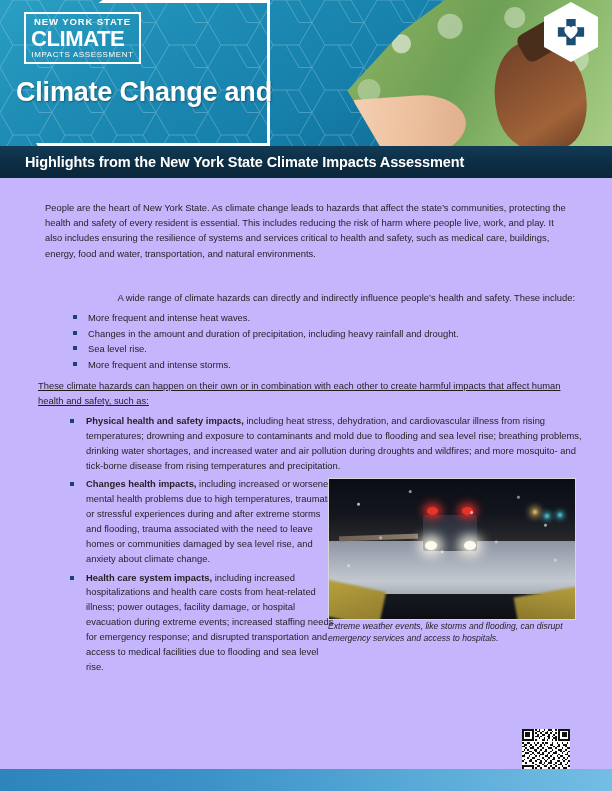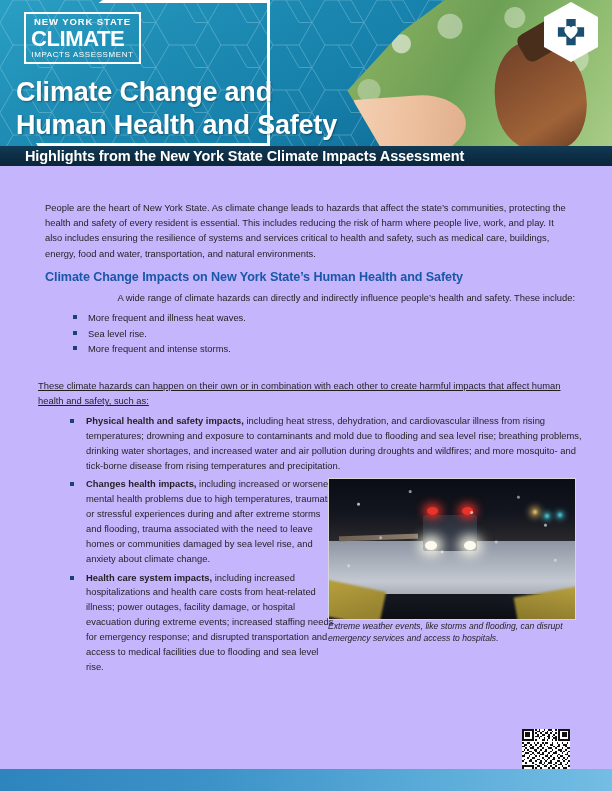--- a/index.html
+++ b/index.html
@@ -147,21 +147,21 @@
     text-shadow: 1px 1px 2px rgba(0,0,0,0.35);
     margin: 8px;
     max-width: 360px;
   }
   .title-line { display: block; }
 
   
   .subtitle-band {
     position: absolute;
     left: 0; top: 146px;
-    width: 612px; height: 20px;
+    width: 612px; height: 32px;
     background: linear-gradient(180deg, #123a55 0%, #0d2e45 50%, #0a2639 100%);
     display: flex;
     align-items: center;
   }
   .subtitle-text {
     color: #ffffff;
     font-size: 14.5px;
     font-weight: bold;
     margin-left: 25px;
     letter-spacing: -0.1px;
@@ -430,39 +430,37 @@
     </div>
 
     <div class="logo-box">
       <div class="logo-top">NEW YORK STATE</div>
       <div class="logo-mid">CLIMATE</div>
       <div class="logo-bot">IMPACTS ASSESSMENT</div>
     </div>
 
     <h1 class="title">
       <span class="title-line">Climate Change and</span>
-      <span class="title-line">Human Health and Safety</span>
     </h1>
   </div>
 
   <div class="subtitle-band">
     <span class="subtitle-text">Highlights from the New York State Climate Impacts Assessment</span>
   </div>
 
   <div class="body-area">
 
     <p class="para intro">People are the heart of New York State. As climate change leads to hazards that affect the state’s communities, protecting the health and safety of every resident is essential. This includes reducing the risk of harm where people live, work, and play. It also includes ensuring the resilience of systems and services critical to health and safety, such as medical care, buildings, energy, food and water, transportation, and natural environments.</p>
 
-    <h2 class="section-head">Climate Change Impacts on New York State’s Human Health and Safety</h2>
 
     <p class="para lead-line">A wide range of climate hazards can directly and indirectly influence people’s health and safety. These include:</p>
 
     <ul class="bullets-simple">
-      <li><span class="sq"></span><span>More frequent and illness heat waves.</span></li>
-      <li><span class="sq"></span></li>
+      <li><span class="sq"></span><span>More frequent and intense heat waves.</span></li>
+      <li><span class="sq"></span><span>Changes in the amount and duration of precipitation, including heavy rainfall and drought.</span></li>
       <li><span class="sq"></span><span>Sea level rise.</span></li>
       <li><span class="sq"></span><span>More frequent and intense storms.</span></li>
     </ul>
 
     <p class="para transition">These climate hazards can happen on their own or in combination with each other to create harmful impacts that affect human health and safety, such as:</p>
 
     <ul class="bullets-major">
       <li>
         <span class="sq"></span>
         <b>Physical health and safety impacts,</b><span> including heat stress, dehydration, and cardiovascular illness from rising temperatures; drowning and exposure to contaminants and mold due to flooding and sea level rise; breathing problems, drinking water shortages, and increased water and air pollution during droughts and wildfires; and more mosquito- and tick-borne disease from rising temperatures and precipitation.</span>

